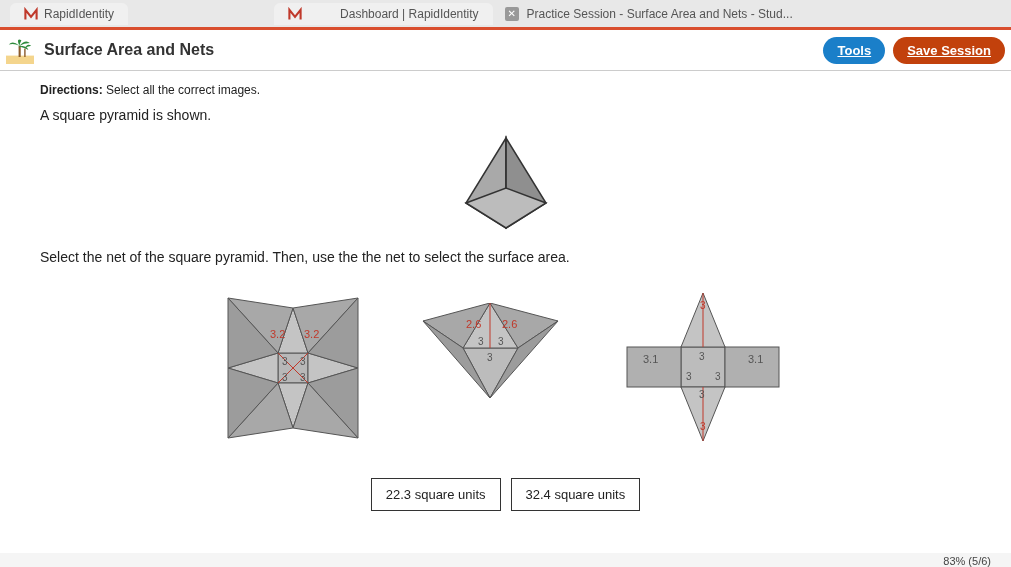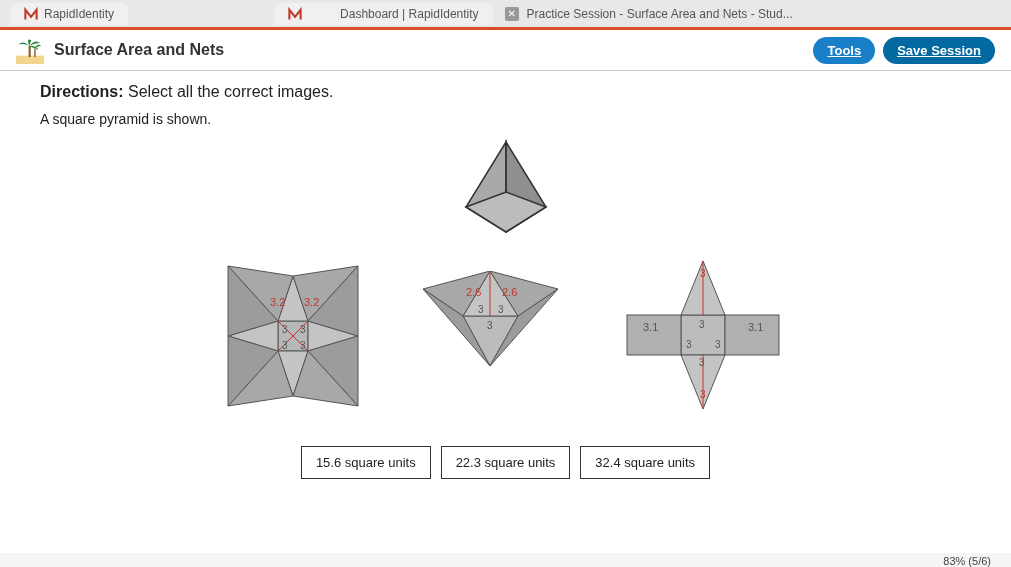--- a/index.html
+++ b/index.html
@@ -52,21 +52,21 @@
       color: #fff;
       display: inline-flex;
       align-items: center; justify-content: center;
       font-size: 10px;
       border-radius: 2px;
     }
     .header-bar {
       background: #fff;
       display: flex;
       align-items: center;
-      padding: 6px 16px;
+      padding: 6px 6px;
       border-bottom: 1px solid #ccc;
       justify-content: flex-end;
     }
     .palm-icon {
       width: 28px; height: 28px; margin-right: 10px;
     }
     .header-title {
       font-size: 16px;
       font-weight: bold;
       color: #333;
@@ -77,30 +77,30 @@
       border-radius: 16px;
       color: #fff;
       font-size: 13px;
       font-weight: bold;
       margin-left: 8px;
       cursor: pointer;
       border: none;
       text-decoration: underline;
     }
     .btn-tools { background: #1a7fc9; }
-    .btn-save { background: #0369a1; }
+    .btn-save { background: #c2410c; }
     .content {
       padding: 12px 40px;
       flex: 1;
       overflow: auto;
       background: #fff;
       color: #222;
     }
     .directions {
-      font-size: 16px;
+      font-size: 12px;
       margin-bottom: 10px;
     }
     .directions strong { font-weight: bold; }
     .prompt-text {
       font-size: 14px;
       margin-bottom: 10px;
     }
     .pyramid-view {
       display: flex;
       justify-content: center;
@@ -186,20 +186,21 @@
 
     <div class="pyramid-view">
       <svg width="110" height="100" viewBox="0 0 110 100">
         <polygon points="55,5 15,70 55,95" fill="#a9a9a9" stroke="#333" stroke-width="1.5"></polygon>
         <polygon points="55,5 55,95 95,70" fill="#8f8f8f" stroke="#333" stroke-width="1.5"></polygon>
         <polygon points="15,70 55,95 95,70 55,55" fill="#bcbcbc" stroke="#333" stroke-width="1.5"></polygon>
         <line x1="55" y1="5" x2="55" y2="55" stroke="#333" stroke-width="1"></line>
       </svg>
     </div>
 
+    <p class="instruction">Select the net of the square pyramid. Then, use the the net to select the surface area.</p>
 
     <div class="nets-row">
 
       <div class="net-option">
         <svg width="170" height="160" viewBox="0 0 170 160">
           <polygon points="70,65 100,65 100,95 70,95" fill="#b8b8b8" stroke="#555"></polygon>
           <polygon points="70,65 100,65 85,20" fill="#c4c4c4" stroke="#555"></polygon>
           <polygon points="100,65 100,95 150,80" fill="#c4c4c4" stroke="#555"></polygon>
           <polygon points="70,95 100,95 85,140" fill="#c4c4c4" stroke="#555"></polygon>
           <polygon points="70,65 70,95 20,80" fill="#c4c4c4" stroke="#555"></polygon>
@@ -256,20 +257,19 @@
           <text x="145" y="78" font-size="11" fill="#555">3.1</text>
           <text x="96" y="75" font-size="10" fill="#555">3</text>
           <text x="83" y="95" font-size="10" fill="#555">3</text>
           <text x="112" y="95" font-size="10" fill="#555">3</text>
           <text x="96" y="113" font-size="10" fill="#555">3</text>
         </svg>
       </div>
     </div>
 
     <div class="answers-row">
-      <div class="answer-box">15.6 square units</div>
       <div class="answer-box">22.3 square units</div>
       <div class="answer-box">32.4 square units</div>
     </div>
   </div>
 
   <div class="footer-frag">83% (5/6)</div>
 </div>
 
 </body></html>

